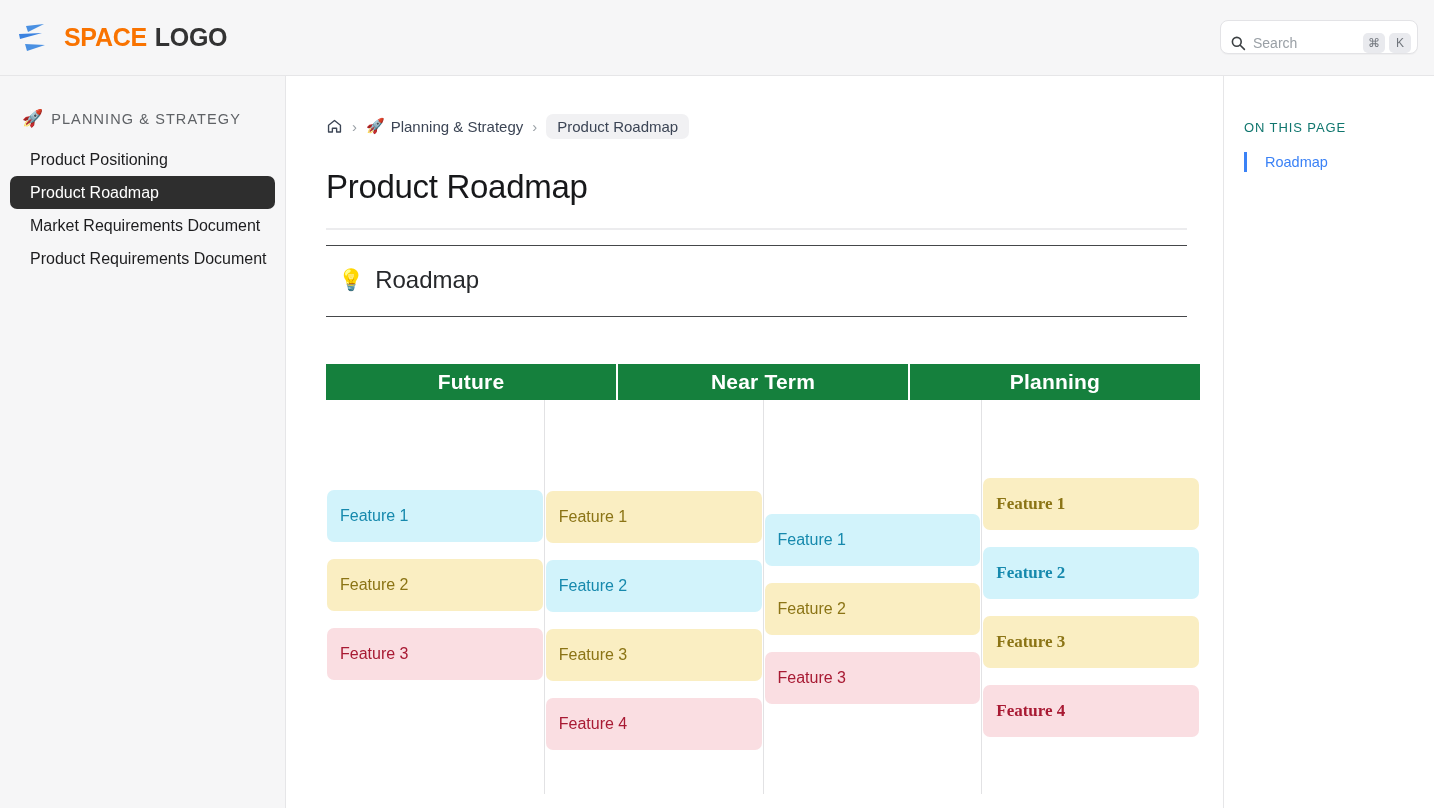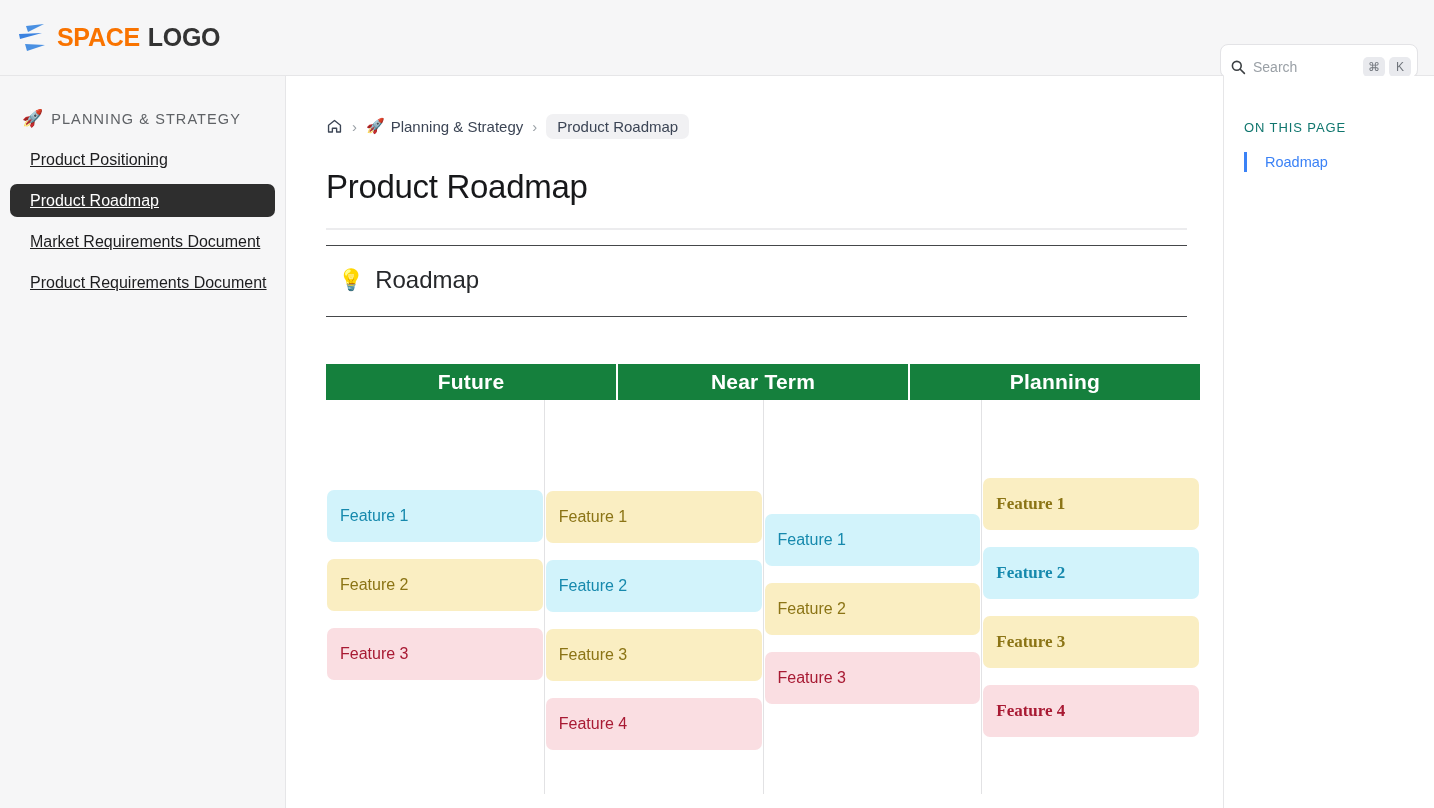--- a/index.html
+++ b/index.html
@@ -13,41 +13,40 @@
 
   
   .topbar {
     position: absolute; top: 0; left: 0;
     width: 1434px; height: 76px;
     background: #f6f6f7;
     border-bottom: 1px solid #e6e6e8;
     display: flex; align-items: center;
   }
   .logo-wrap {
-    display: flex; align-items: center; gap: 9px;
+    display: flex; align-items: center; gap: 16px;
     margin-left: 14px;
   }
   .logo-mark { width: 34px; height: 34px; display: block; }
   .logo-text {
     font-size: 25px; font-weight: bold; letter-spacing: -0.3px;
     white-space: nowrap;
   }
   .logo-space { color: #f97300; }
   .logo-logo { color: #333333; margin-left: 8px; }
 
   .search-box {
     position: absolute; right: 16px; top: 20px;
     width: 198px; height: 34px;
     background: #ffffff;
     border: 1px solid #e3e3e6;
     border-radius: 8px;
     display: flex; align-items: center;
     padding: 12px 6px 0 9px;
     box-shadow: 0 1px 1px rgba(0,0,0,0.03);
-    margin-top: 24px;
   }
   .search-icon { width: 16px; height: 16px; flex: none; color: #3c4043; }
   .search-input {
     border: none; outline: none; background: transparent;
     font-family: "Liberation Sans", sans-serif;
     font-size: 14px; color: #3c4043;
     flex: 1; margin-left: 7px; width: 10px;
   }
   .search-input::placeholder { color: #9aa0a6; }
   .kbd {
@@ -70,26 +69,25 @@
   .sb-section {
     display: flex; align-items: center; gap: 8px;
     padding: 0 18px 0 22px;
     font-size: 14.5px; letter-spacing: 1.1px;
     color: #5f6266; font-weight: 500;
     text-transform: uppercase;
     margin-bottom: 14px;
   }
   .sb-emoji { font-size: 17px; letter-spacing: 0; }
   .sb-item {
-    margin: 8px 10px; padding: 6px 20px;
+    margin: 0 10px; padding: 6px 20px;
     border-radius: 7px;
     font-size: 16px; color: #1d1d1f;
     line-height: 21px; cursor: pointer;
     white-space: nowrap;
-    text-decoration: underline;
   }
   .sb-item.active { background: #2e2e2e; color: #ffffff; }
 
   
   .main {
     position: absolute; top: 76px; left: 286px;
     width: 937px; height: 732px;
     background: #ffffff;
     padding: 36px 36px 0 40px;
     overflow: hidden;

